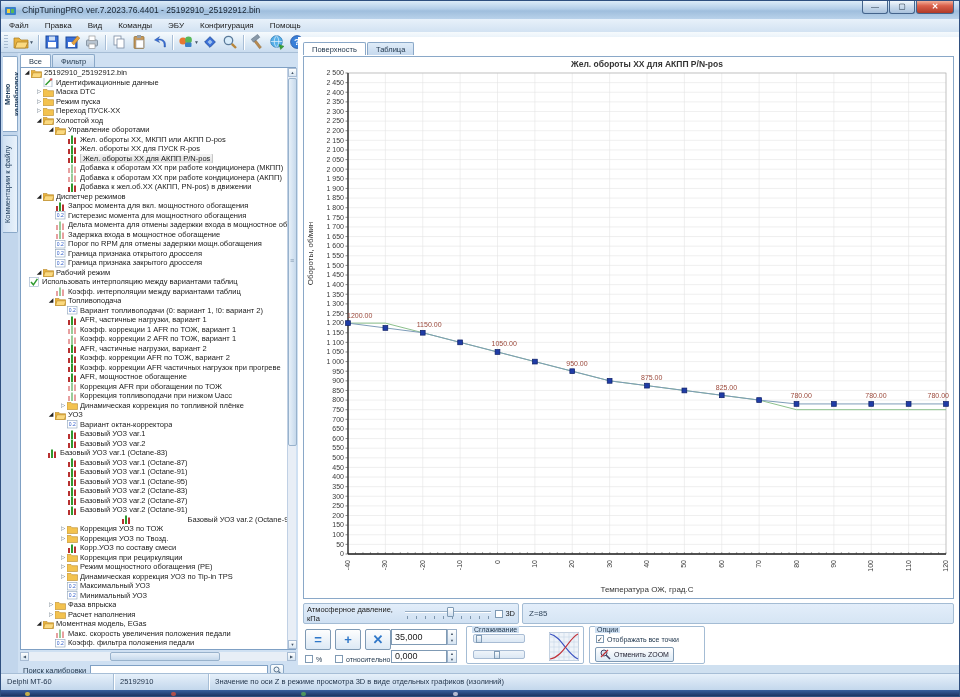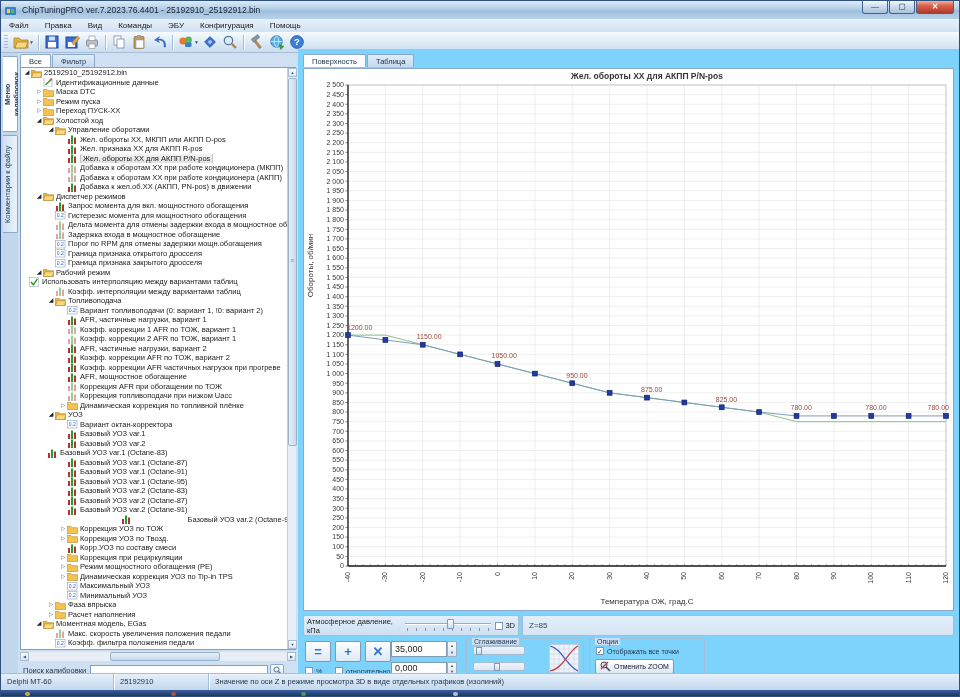--- a/index.html
+++ b/index.html
@@ -57,21 +57,21 @@
 .harrow{position:absolute;top:0;width:9px;height:9px;background:linear-gradient(#fdfefe,#d7e5f2);border:1px solid #a8bcd4;
  font-size:4px;text-align:center;line-height:8px;color:#44566a}
 .hthumb{position:absolute;left:90px;top:0;width:110px;height:9px;background:linear-gradient(#e7f0f9,#c6d9ec);
  border:1px solid #98b2cc;border-radius:2px}
 .searchrow{position:absolute;left:0;top:610px;width:280px;height:14px;font-size:7.5px;display:flex;align-items:center}
 .searchrow label{margin:0 4px 0 5px;color:#22384e}
 .searchinput{width:178px;height:11px;border:1px solid #7fa0c4;background:#fff}
 .searchbtn{width:14px;height:12px;margin-left:2px;border:1px solid #8aa8c8;border-radius:2px;
  background:linear-gradient(#fdfefe,#d7e5f2);display:flex;align-items:center;justify-content:center}
 
-.rpanel{position:absolute;left:297px;top:48px;width:662px;height:628px;background:#7dd3fc}
+.rpanel{position:absolute;left:297px;top:36px;width:662px;height:628px;background:#ffffff}
 .rtabs{left:5px;top:5px}
 .chartbox{position:absolute;left:5px;top:19px;width:651px;height:543px;background:#fff;border:1px solid #8aa8c8}
 
 .pressrow{position:absolute;left:5px;top:566px;width:651px;height:21px;display:flex;font-size:7.5px}
 .pressgroup{width:216px;height:21px;border:1px solid #a4bcd4;border-radius:2px;background:linear-gradient(#e3eefa,#cfe0f2);
  display:flex;align-items:center;padding:0 3px}
 .slider{position:relative;width:92px;height:14px;margin-left:4px}
 .slider .track{position:absolute;left:0;right:0;top:4px;height:2px;background:#98aec4;border-bottom:1px solid #fff}
 .slider .ticks{position:absolute;left:2px;right:2px;top:9px;height:3px;
  background:repeating-linear-gradient(90deg,#7d95ad 0 1px,transparent 1px 9px)}
@@ -300,21 +300,21 @@
             </svg></span>
           <span class="tlabel">Жел. обороты ХХ, МКПП или АКПП D-pos</span>
         </div>
         <div class="trow" style="padding-left: 38px;">
           <span class="exp"></span>
           <span class="ticon"><svg width="11" height="10">
               <rect x="1" y="5" width="2" height="5" fill="#b83030"></rect>
               <rect x="4" y="1.5" width="2" height="8.5" fill="#2e9a2e"></rect>
               <rect x="7" y="3.5" width="2" height="6.5" fill="#b83030"></rect>
             </svg></span>
-          <span class="tlabel">Жел. признака ХХ для АКПП R-pos</span>
+          <span class="tlabel">Жел. обороты ХХ для ПУСК R-pos</span>
         </div>
         <div class="trow sel" style="padding-left: 38px;">
           <span class="exp"></span>
           <span class="ticon"><svg width="11" height="10">
               <rect x="1" y="5" width="2" height="5" fill="#b83030"></rect>
               <rect x="4" y="1.5" width="2" height="8.5" fill="#2e9a2e"></rect>
               <rect x="7" y="3.5" width="2" height="6.5" fill="#b83030"></rect>
             </svg></span>
           <span class="tlabel">Жел. обороты ХХ для АКПП P/N-pos</span>
         </div>

